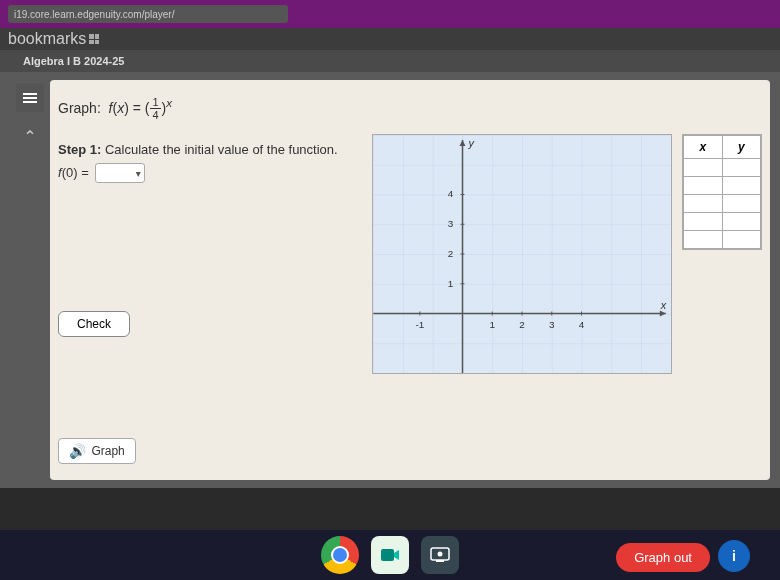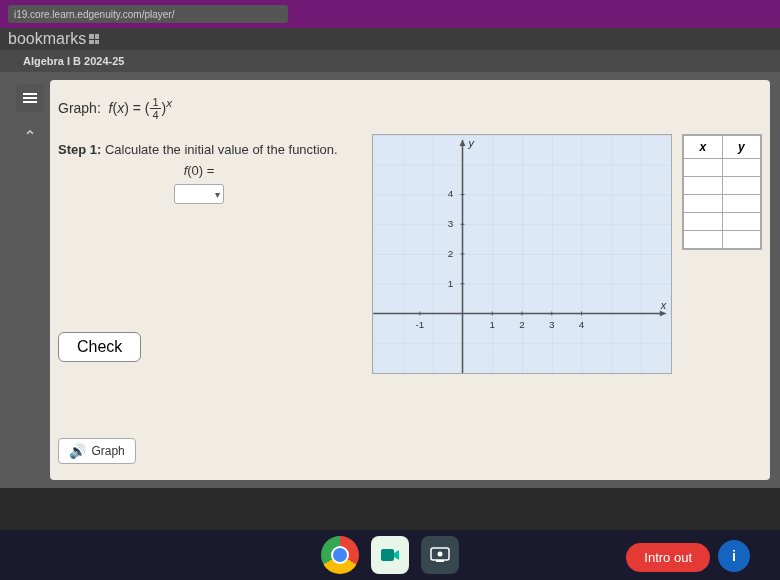--- a/index.html
+++ b/index.html
@@ -121,21 +121,20 @@
     }
     .step-label strong {
       font-weight: bold;
     }
     .f0-row {
       display: flex;
       align-items: center;
       gap: 6px;
       font-size: 13px;
       color: #333;
-      flex-direction: column;
     }
     .dropdown-select {
       background: white;
       border: 1px solid #aaa;
       border-radius: 3px;
       padding: 2px 16px 2px 4px;
       font-size: 12px;
       appearance: none;
       -webkit-appearance: none;
       cursor: pointer;
@@ -193,21 +192,21 @@
       font-size: 11px;
       text-align: center;
       height: 18px;
     }
 
     .check-btn {
       background: white;
       border: 1px solid #888;
       border-radius: 6px;
       padding: 5px 18px;
-      font-size: 16px;
+      font-size: 12px;
       cursor: pointer;
       margin-top: 8px;
       align-self: flex-start;
     }
 
     .bottom-row {
       display: flex;
       align-items: center;
       margin-top: 10px;
     }
@@ -504,16 +503,16 @@
   </div>
 
   <div class="taskbar-icon screen" style="background:#37474f; border-radius:8px;">
     <svg width="22" height="22" viewBox="0 0 22 22">
       <rect x="2" y="4" width="18" height="12" rx="2" fill="none" stroke="white" stroke-width="1.5"></rect>
       <rect x="7" y="16" width="8" height="2" fill="white"></rect>
       <circle cx="11" cy="10" r="2.5" fill="white"></circle>
     </svg>
   </div>
 
-  <button class="sign-out-btn">Intro out</button>
+  <button class="sign-out-btn">Graph out</button>
 
   <div class="taskbar-avatar">i</div>
 </div>
 
 </body></html>

